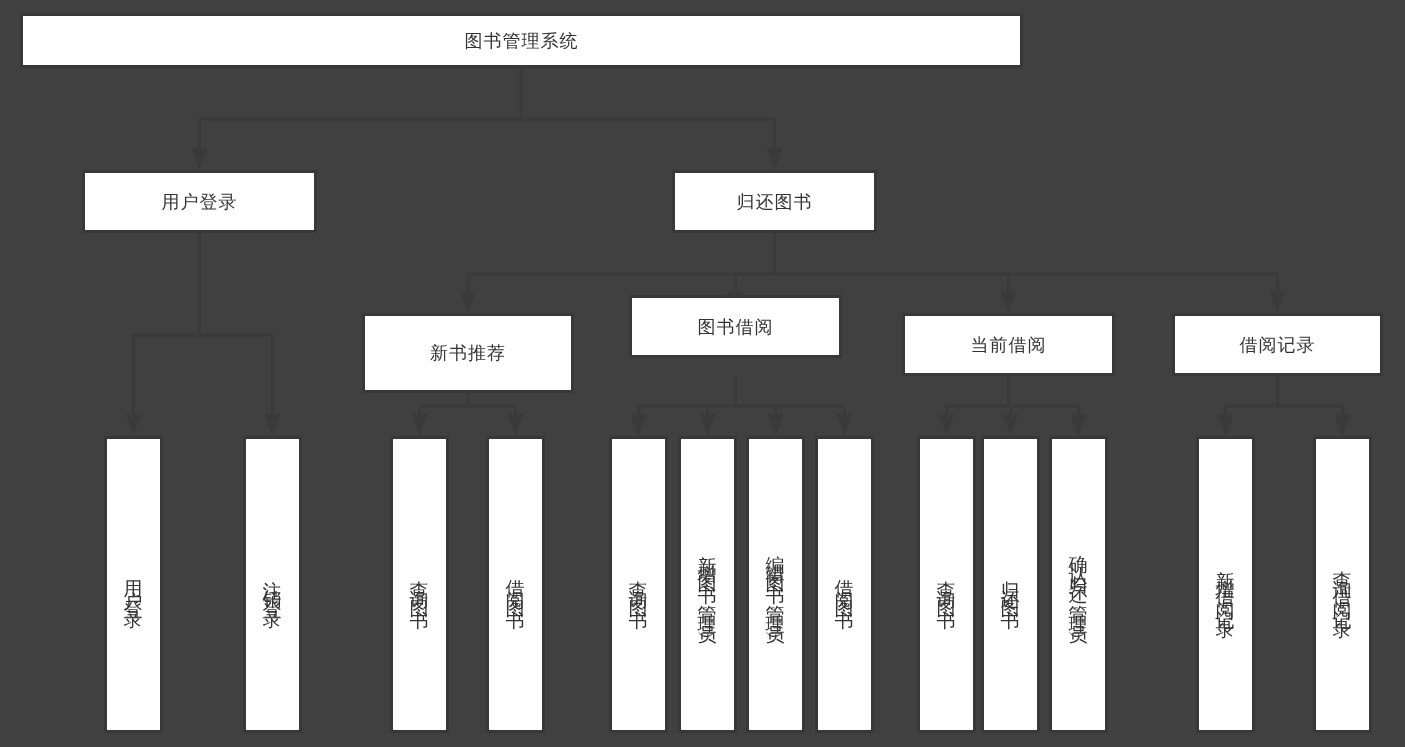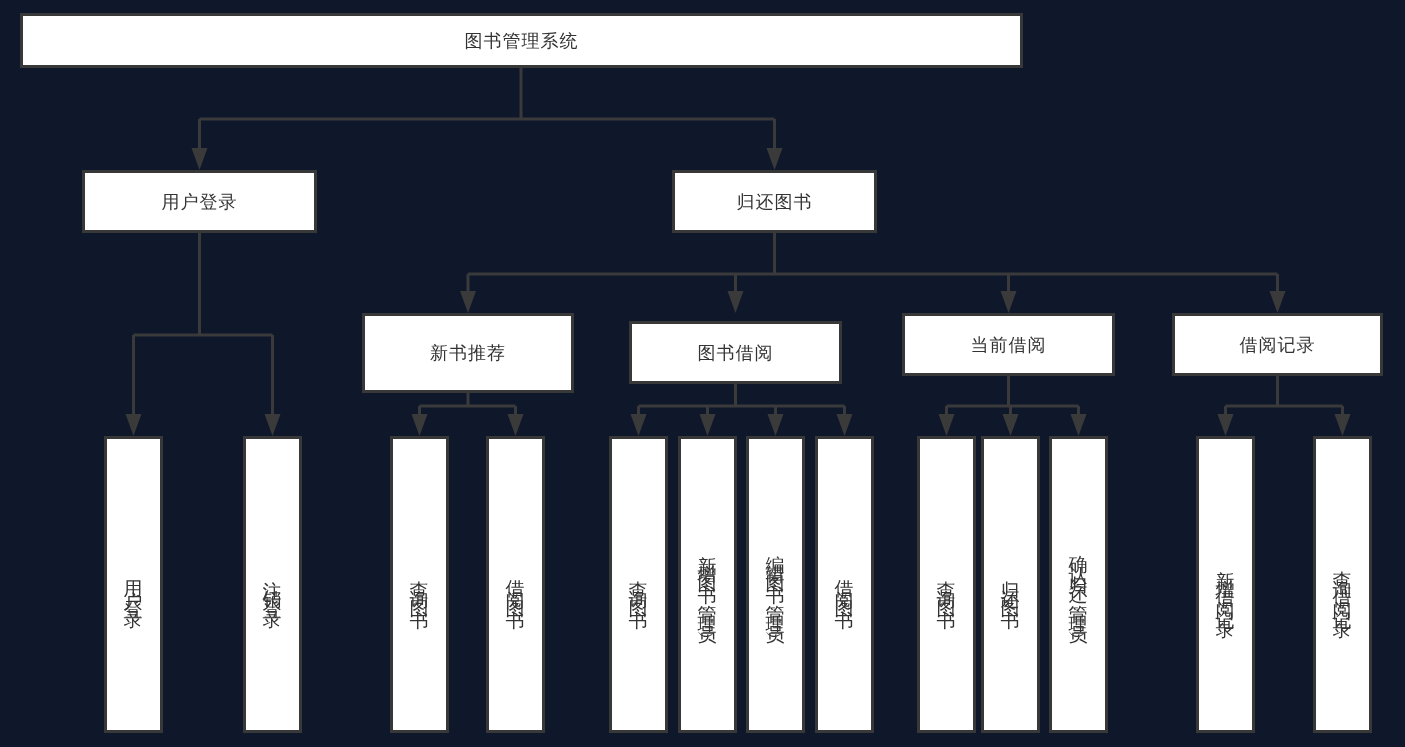--- a/index.html
+++ b/index.html
@@ -1,19 +1,19 @@
 <!DOCTYPE html>
 <html><head>
 <meta charset="utf-8">
 <style>
   html,body{margin:0;padding:0;background:#ffffff;}
   .stage{
     position:relative;
     width:1405px;height:747px;
-    background:#0f172a;
+    background:#404040;
     font-family:"Liberation Sans", sans-serif;
     color:#333333;
     overflow:hidden;
   }
   .connectors{position:absolute;left:0;top:0;width:1405px;height:747px;z-index:1;}
   .connectors path{stroke:#3a3a3a;stroke-width:3;fill:none;}
   .connectors polygon{fill:#3a3a3a;stroke:none;}
   .node{
     position:absolute;
     box-sizing:border-box;
@@ -30,21 +30,21 @@
     letter-spacing:10px;
     line-height:1;
   }
   
   .n-root{left:20px;top:13px;width:1003px;height:55px;}
   
   .n-user-login{left:82px;top:170px;width:235px;height:63px;}
   .n-book-mgmt{left:672px;top:170px;width:205px;height:63px;}
   
   .n-new-books{left:362px;top:313px;width:212px;height:80px;}
-  .n-book-borrow{left:629px;top:321px;width:213px;height:63px;text-align:center;}
+  .n-book-borrow{left:629px;top:295px;width:213px;height:63px;text-align:center;}
   .n-current-borrow{left:902px;top:313px;width:213px;height:63px;}
   .n-records{left:1172px;top:313px;width:211px;height:63px;}
   
   .leaf{top:436px;width:59px;height:297px;}
   .l-a1{left:104px;} .l-a2{left:243px;}
   .l-b1{left:390px;} .l-b2{left:486px;}
   .l-c1{left:609px;} .l-c2{left:678px;} .l-c3{left:746px;} .l-c4{left:815px;}
   .l-d1{left:917px;} .l-d2{left:981px;} .l-d3{left:1049px;}
   .l-e1{left:1196px;} .l-e2{left:1313px;}
   .watermark{

